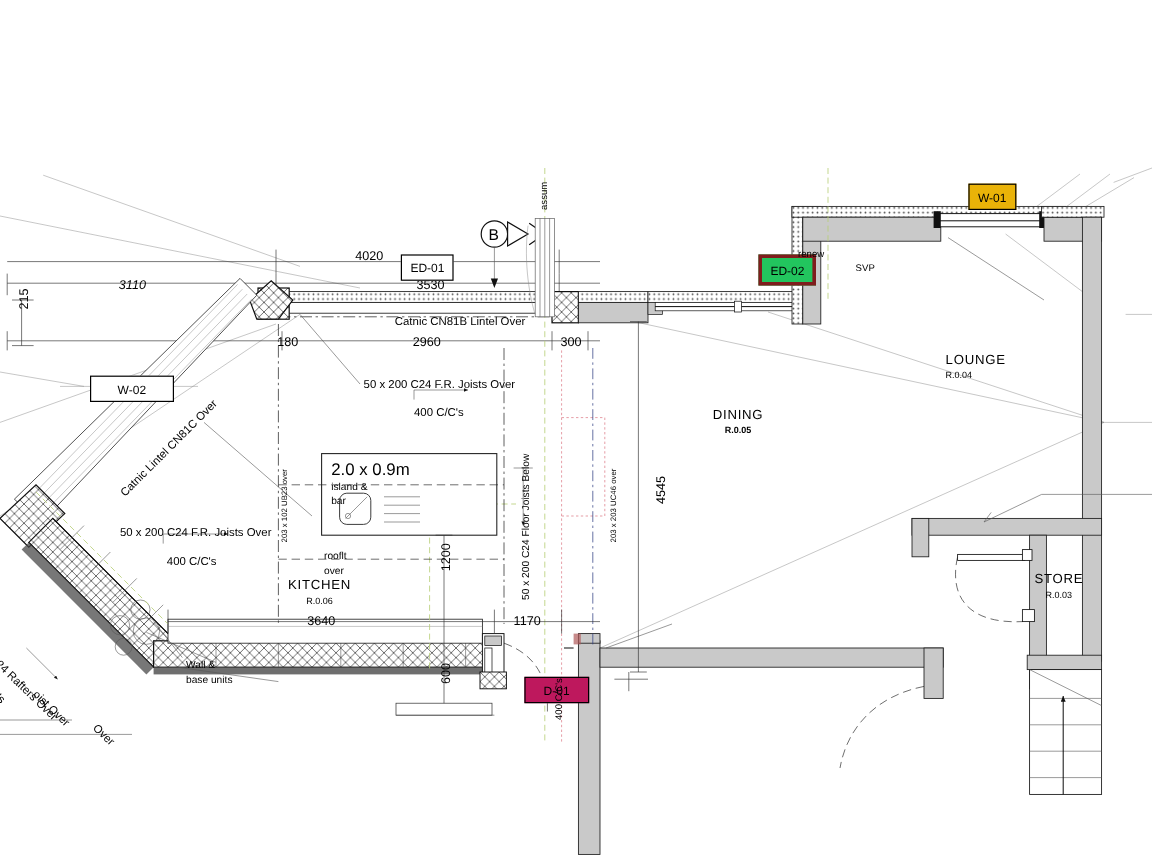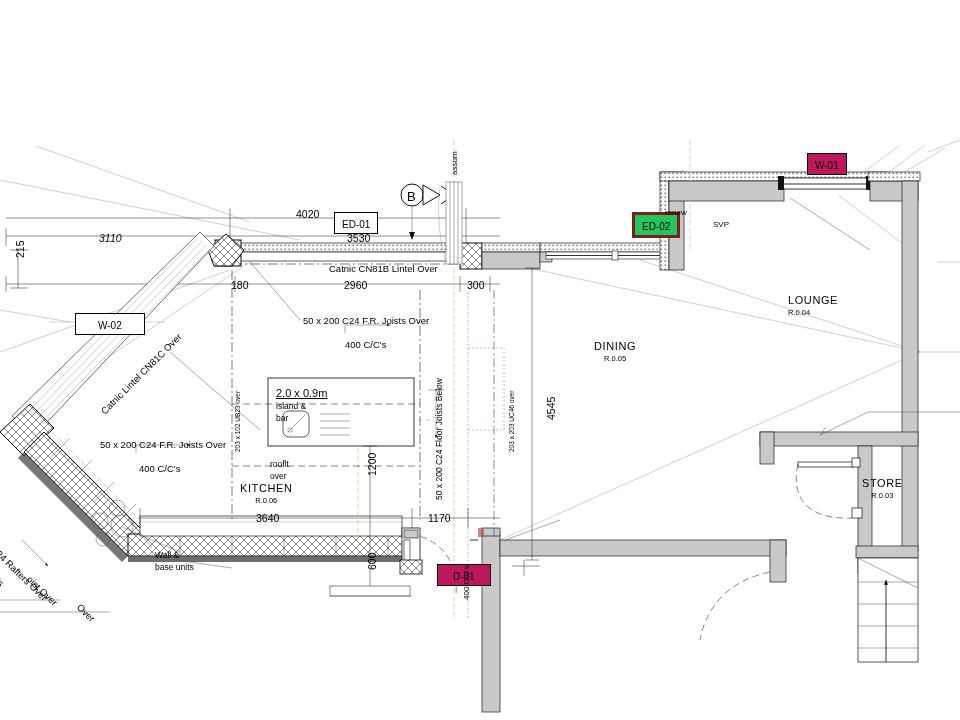--- a/index.html
+++ b/index.html
@@ -335,34 +335,34 @@
   <div style="position:absolute;left:541px;top:420px;transform:rotate(-90deg);transform-origin:left top;">
     <span class="lbl dim-text">4545</span></div>
 
   <div style="position:absolute;left:240px;top:482px;text-align:center;">
     <div class="lbl room-name">KITCHEN</div>
     <div class="lbl room-code" style="margin-top:2px;">R.0.06</div>
   </div>
 
   <div style="position:absolute;left:594px;top:340px;text-align:center;">
     <div class="lbl room-name">DINING</div>
-    <div class="lbl room-code" style="margin-top:2px;">R.0.05</div>
+    <div class="lbl room-code" style="margin-top:2px;font-weight:bold;">R.0.05</div>
   </div>
 
   <div style="position:absolute;left:788px;top:294px;text-align:left;">
     <div class="lbl room-name">LOUNGE</div>
     <div class="lbl room-code" style="margin-top:2px;">R.0.04</div>
   </div>
 
   <div style="position:absolute;left:862px;top:477px;text-align:center;">
     <div class="lbl room-name">STORE</div>
     <div class="lbl room-code" style="margin-top:2px;">R.0.03</div>
   </div>
 
-  <div style="position:absolute;left:807px;top:153px;padding:1px 7px;border:1px solid #000;background:#be185d;">
+  <div style="position:absolute;left:807px;top:153px;padding:1px 7px;border:1px solid #000;background:#eab308;">
     <span class="lbl tag-text">W-01</span></div>
 
   <div style="position:absolute;left:75px;top:313px;padding:1px 22px;border:1px solid #000;background:#fff;">
     <span class="lbl tag-text">W-02</span></div>
 
   <div style="position:absolute;left:334px;top:212px;padding:1px 7px;border:1px solid #000;background:#fff;">
     <span class="lbl tag-text">ED-01</span></div>
 
   <div style="position:absolute;left:592px;top:212px;padding:1px 7px;border:3px solid #7f1d1d;background:#22c55e;margin-left:40px;">
     <span class="lbl tag-text">ED-02</span></div>
@@ -424,21 +424,21 @@
   <div style="position:absolute;left:665px;top:213px;padding-left:48px;">
     <span class="lbl tiny" style="font-size:8px;">SVP</span></div>
 
   <div style="position:absolute;left:155px;top:544px;">
     <span class="lbl tiny" style="font-size:8.5px;">Wall &amp;</span></div>
 
   <div style="position:absolute;left:155px;top:556px;">
     <span class="lbl tiny" style="font-size:8.5px;">base units</span></div>
 
   <div style="position:absolute;left:276px;top:383px;">
-    <span class="lbl tiny" style="font-size:11px;text-decoration:underline;">2.0 x 0.9m</span></div>
+    <span class="lbl tiny" style="font-size:14px;">2.0 x 0.9m</span></div>
 
   <div style="position:absolute;left:276px;top:395px;">
     <span class="lbl tiny" style="font-size:8.5px;">island &amp;</span></div>
 
   <div style="position:absolute;left:276px;top:407px;">
     <span class="lbl tiny" style="font-size:8.5px;">bar</span></div>
 
   <div style="position:absolute;left:270px;top:453px;">
     <span class="lbl tiny" style="font-size:8.5px;">rooflt</span></div>
 

